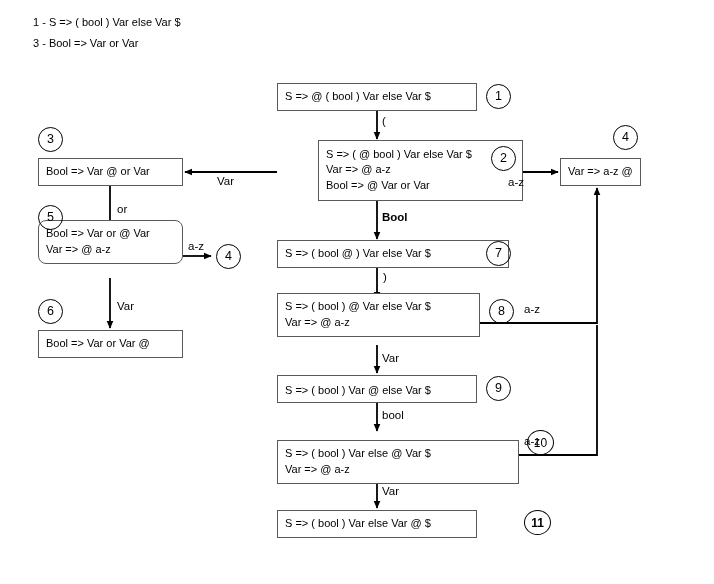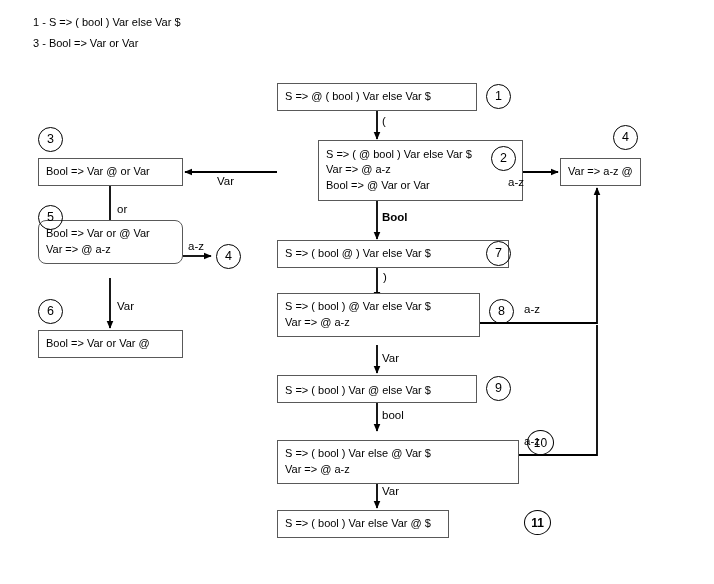--- a/index.html
+++ b/index.html
@@ -180,21 +180,21 @@
 
   <div class="state-box" style="left:277px; top:375px; width:200px; height:28px;justify-content:flex-end;">
     <div class="state-line">S =&gt; ( bool ) Var @ else Var $</div>
   </div>
 
   <div class="state-box" style="left:277px; top:440px; width:242px; height:44px;">
     <div class="state-line">S =&gt; ( bool ) Var else @ Var $</div>
     <div class="state-line">Var =&gt; @ a-z</div>
   </div>
 
-  <div class="state-box" style="left:277px; top:510px; width:172px; height:28px;">
+  <div class="state-box" style="left:277px; top:510px; width:200px; height:28px;">
     <div class="state-line">S =&gt; ( bool ) Var else Var @ $</div>
   </div>
 
   <div class="state-num" style="left:486px; top:84px;">1</div>
   <div class="state-num" style="left:491px; top:146px;">2</div>
   <div class="state-num" style="left:38px; top:127px;">3</div>
   <div class="state-num" style="left:613px; top:125px;">4</div>
   <div class="state-num" style="left:38px; top:205px;">5</div>
   <div class="state-num" style="left:38px; top:299px;">6</div>
   <div class="state-num" style="left:486px; top:241px;">7</div>

